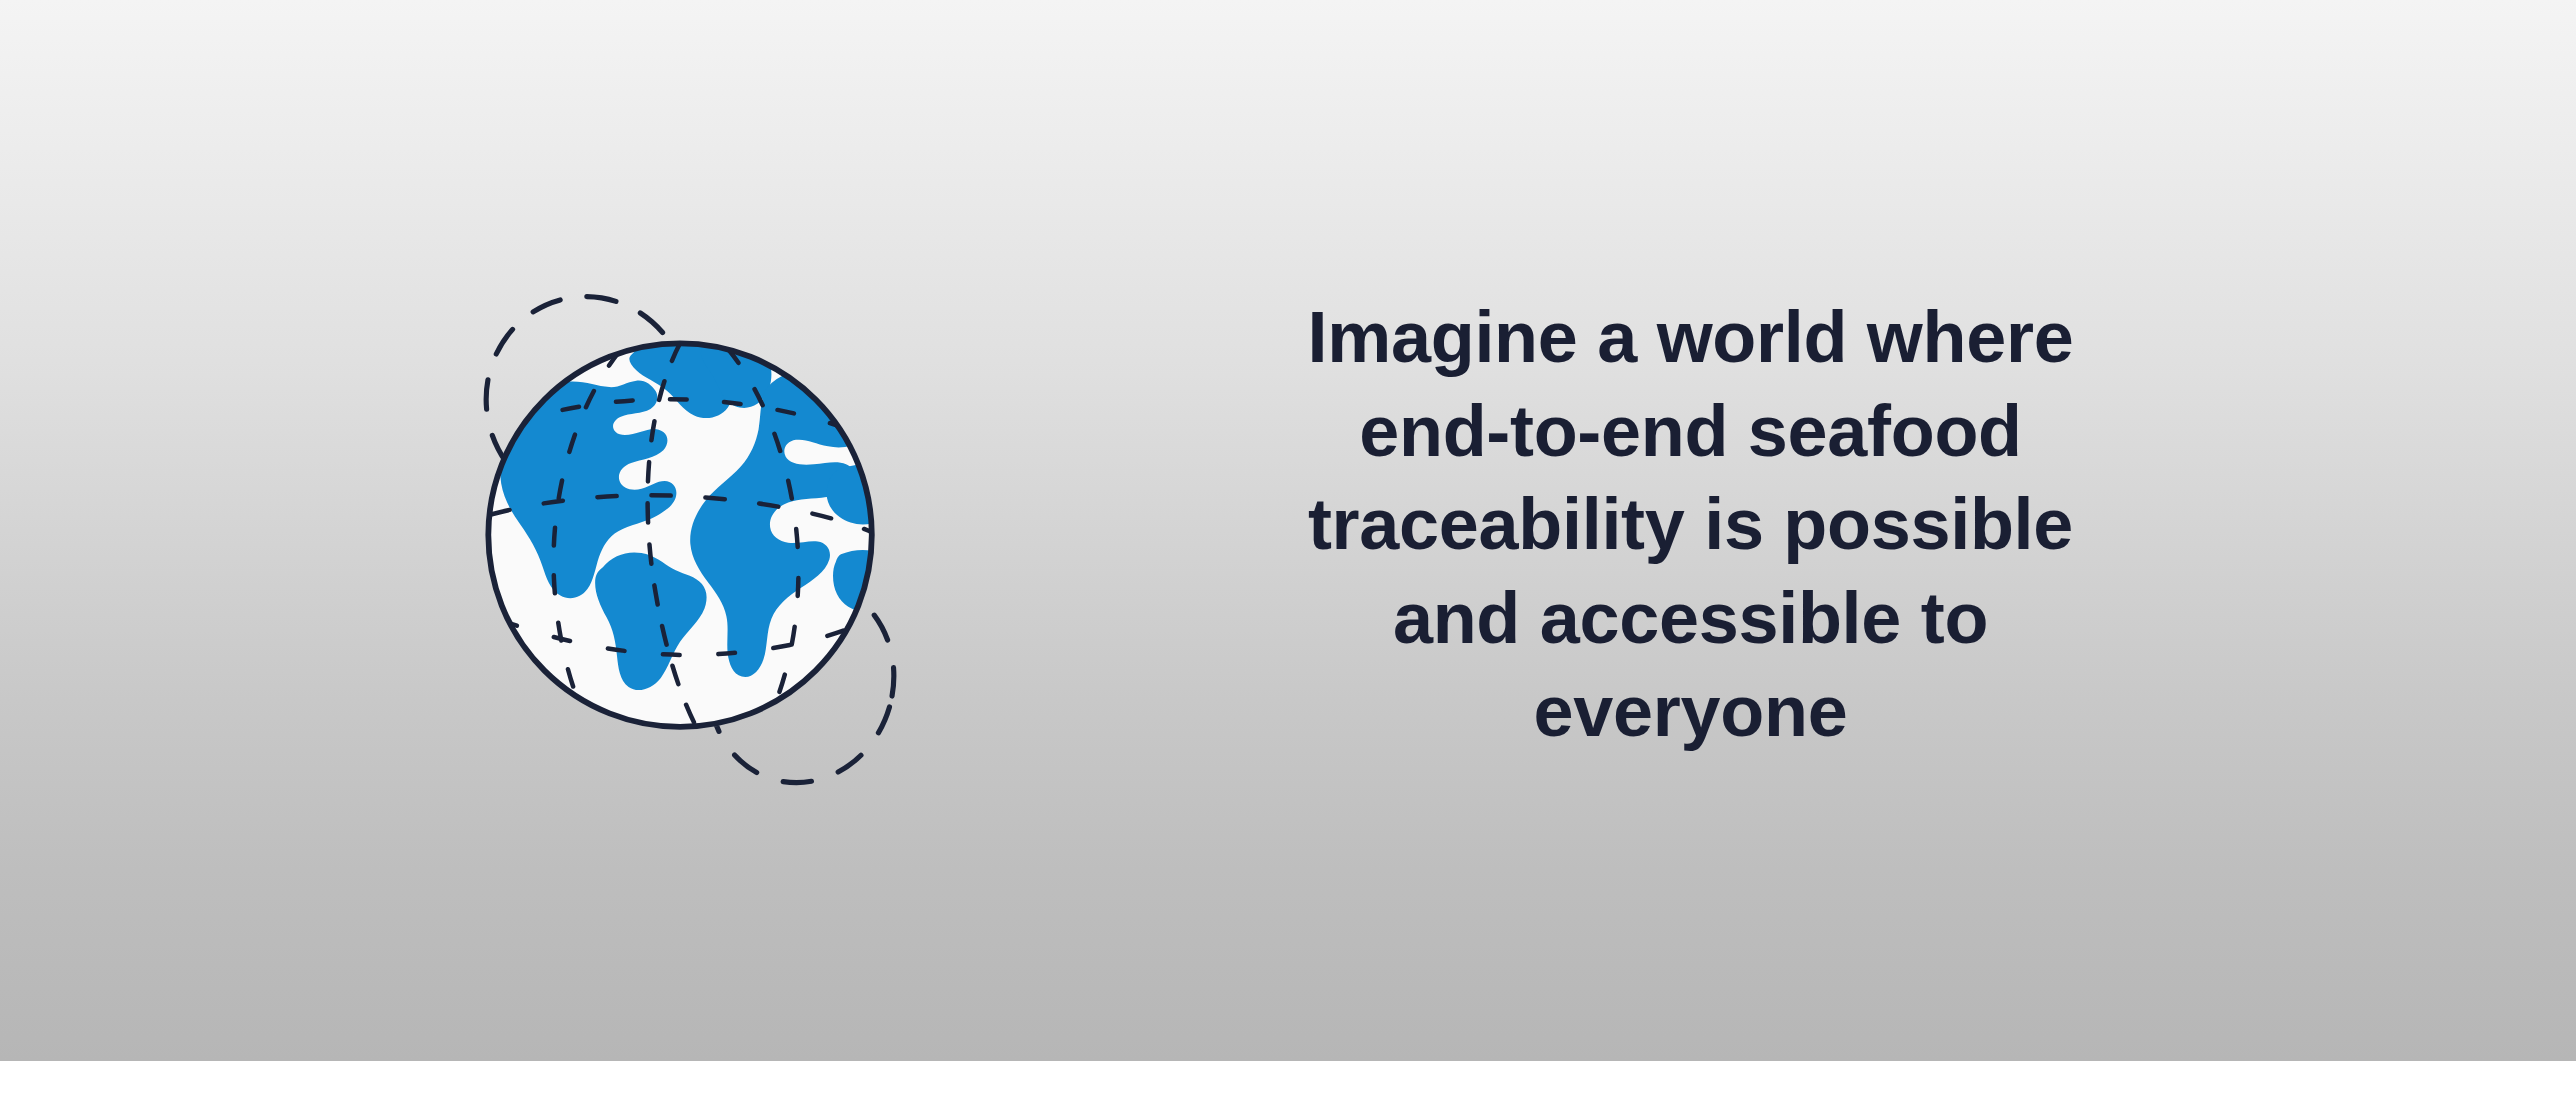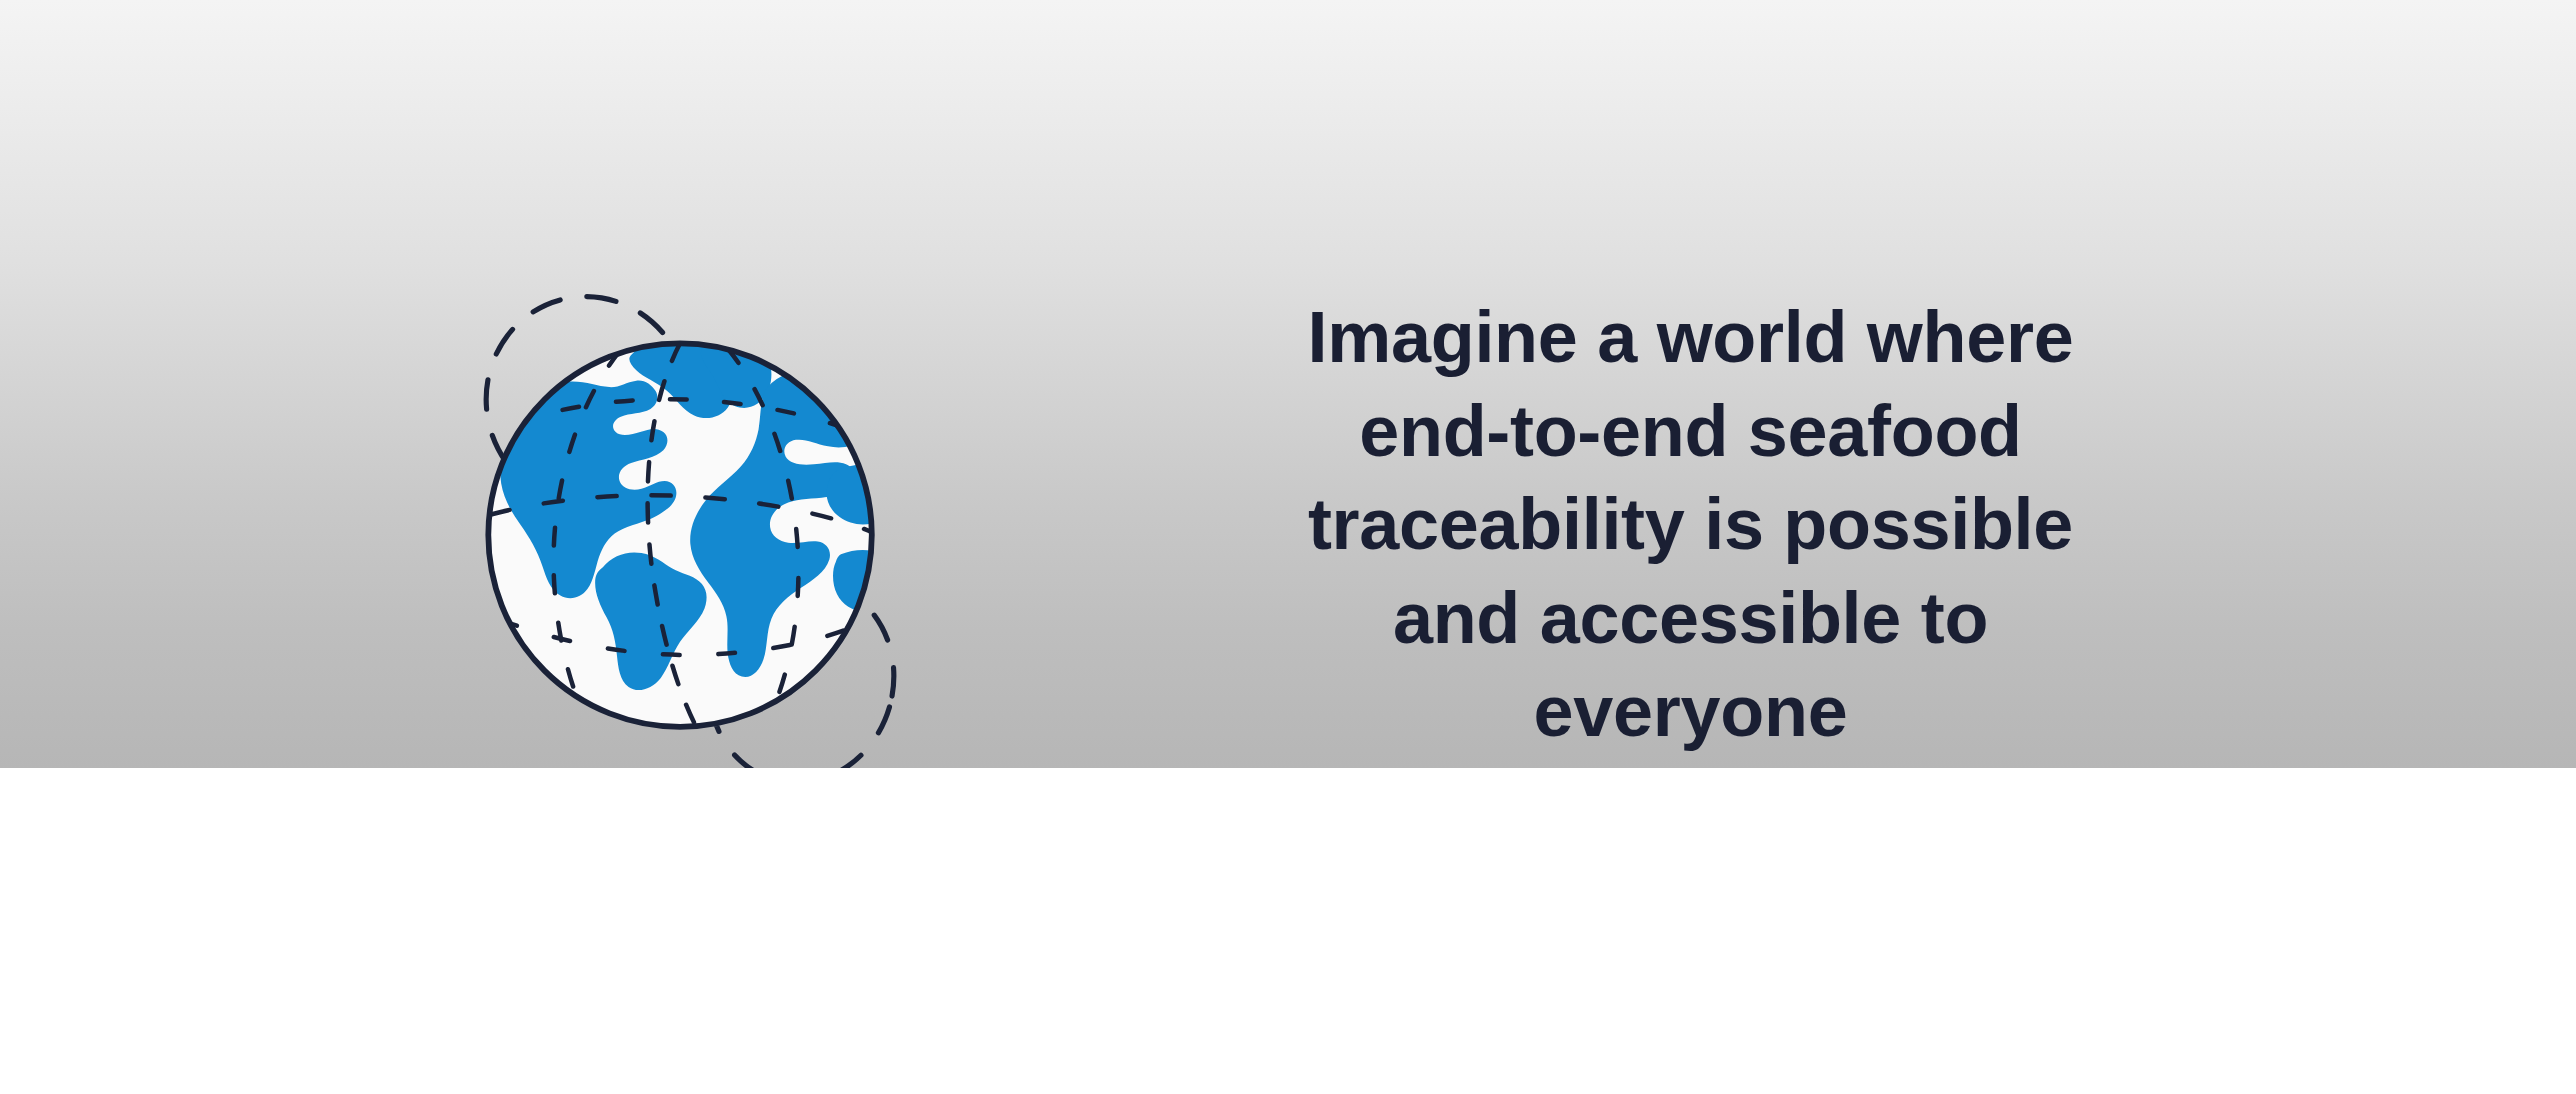--- a/index.html
+++ b/index.html
@@ -10,21 +10,21 @@
   body {
     width: 2576px;
     height: 1095px;
     overflow: hidden;
     font-family: "Liberation Sans", sans-serif;
   }
 
   .banner {
     position: relative;
     width: 2576px;
-    height: 768px;
+    height: 1061px;
     background: linear-gradient(180deg,
                 #F4F4F4 0%,
                 #ECECEC 14%,
                 #E0E0E0 34%,
                 #D4D4D4 50%,
                 #C8C8C8 66%,
                 #BEBEBE 82%,
                 #B6B6B6 100%);
     overflow: hidden;
   }

